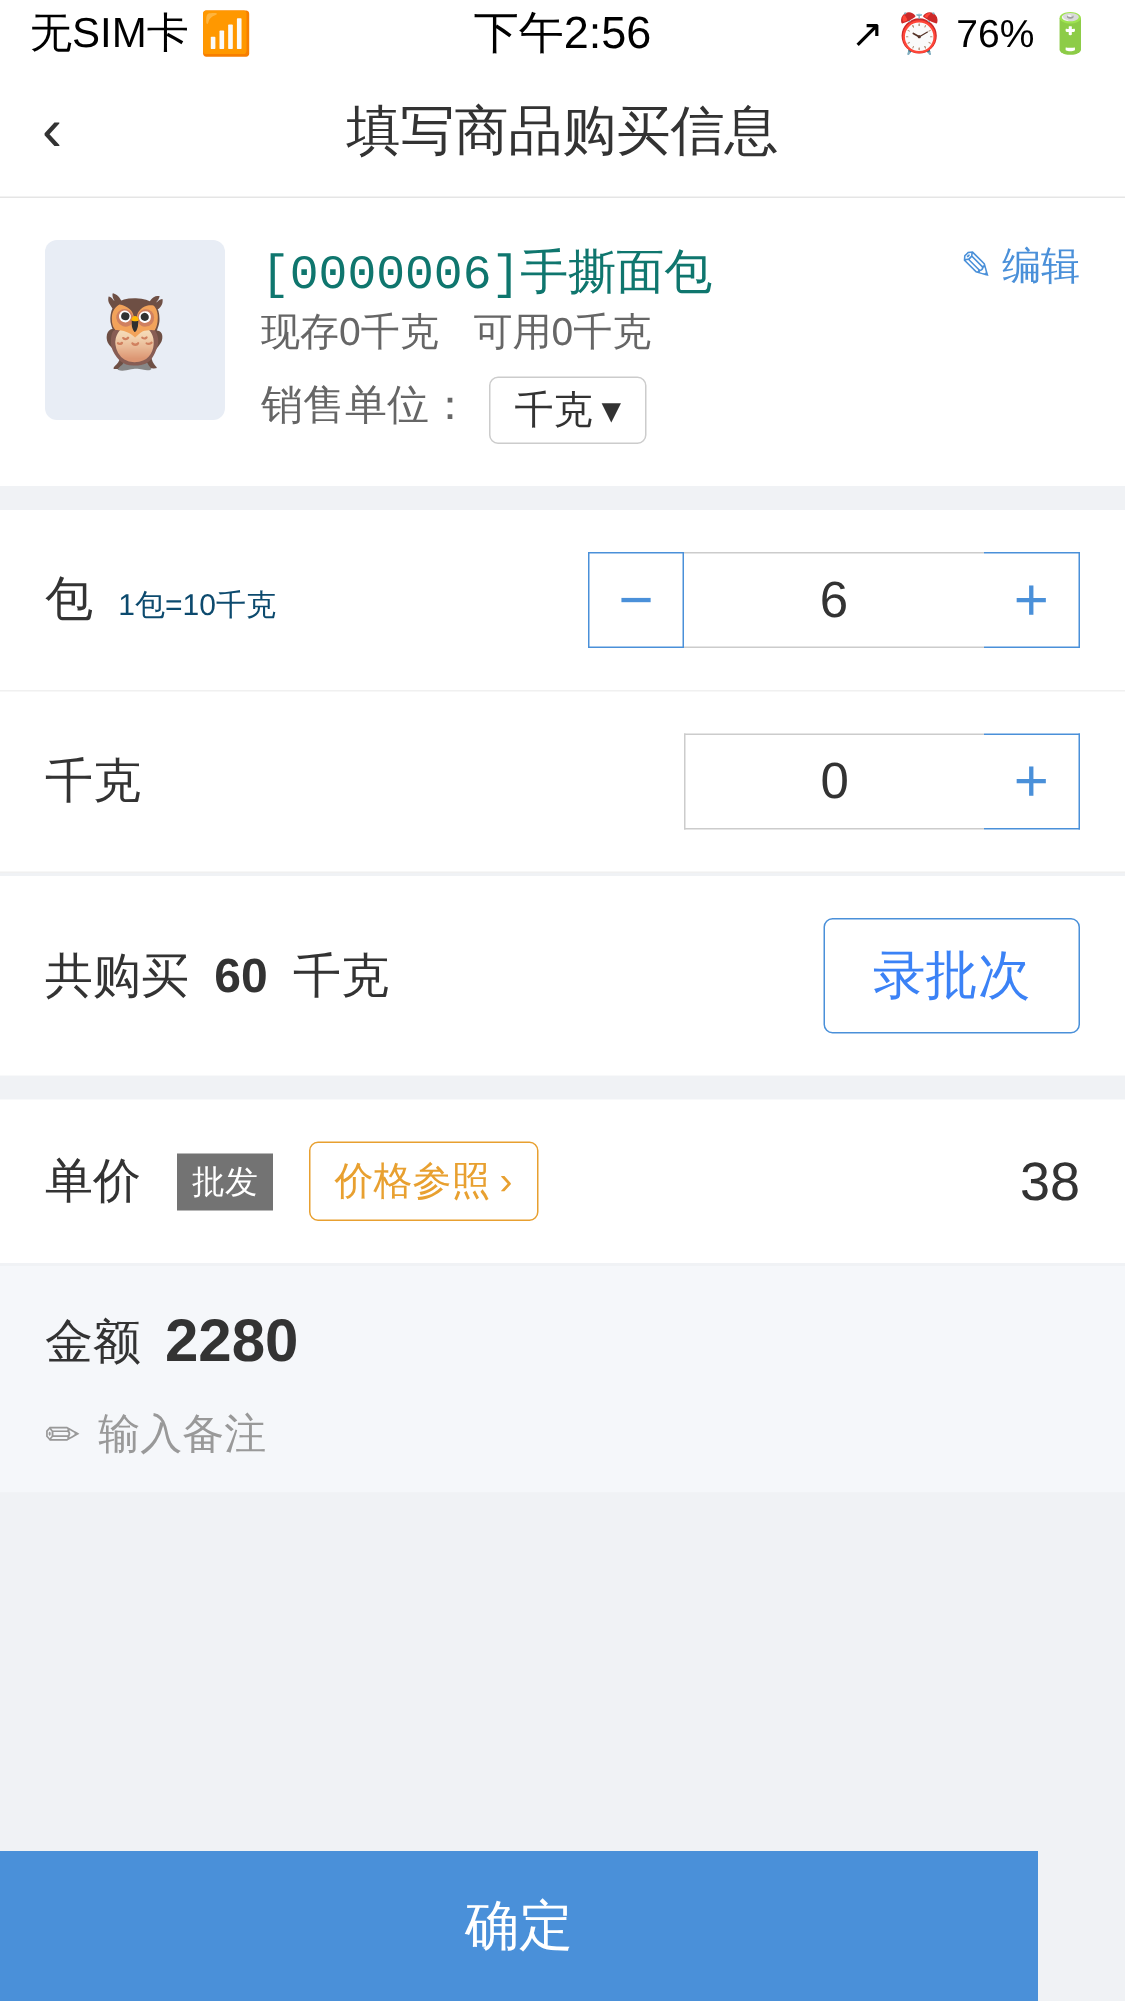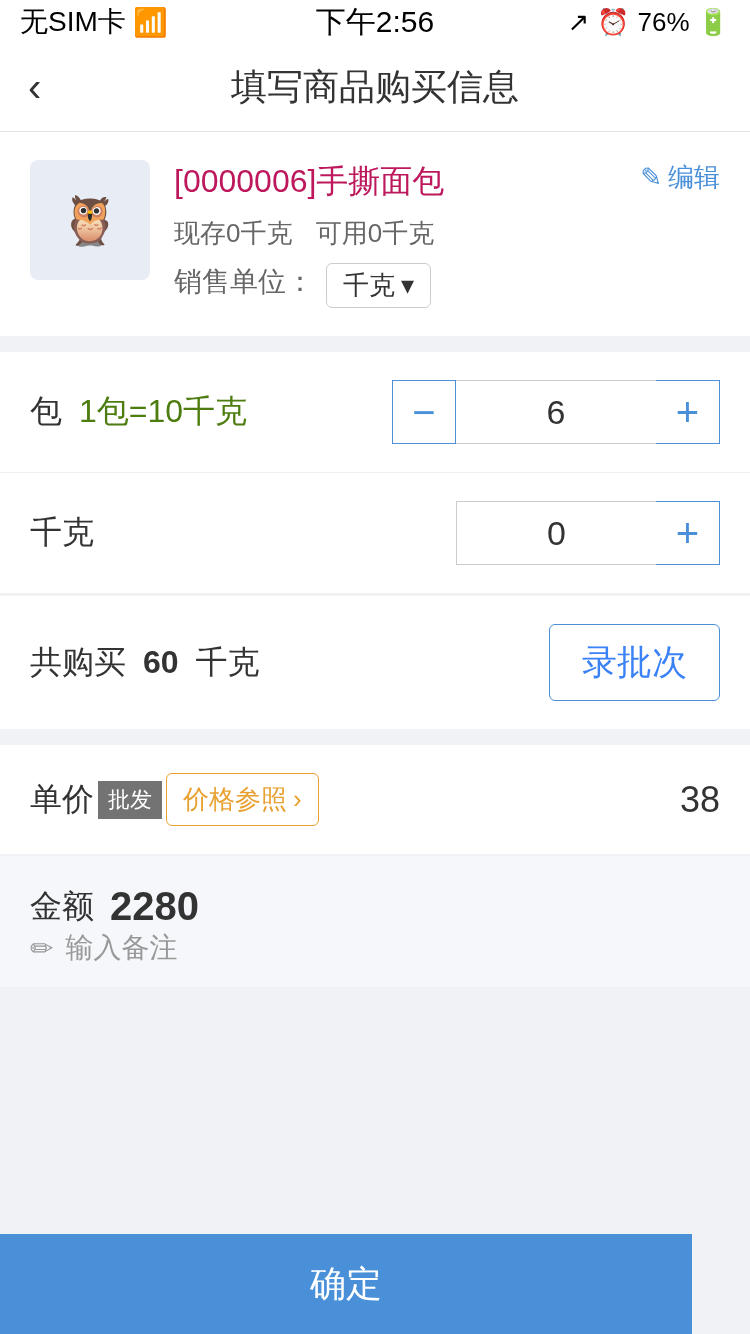--- a/index.html
+++ b/index.html
@@ -67,22 +67,22 @@
       border-radius: 8px;
       display: flex;
       align-items: center;
       justify-content: center;
       flex-shrink: 0;
     }
     .product-info { flex: 1; }
     .product-name {
       font-size: 32px;
       font-weight: 500;
-      color: #be185d;
-      margin-bottom: 12px;
+      color: #0f766e;
+      font-family: Liberation Mono, monospace;
     }
     .product-stock {
       font-size: 26px;
       color: #666;
       margin-bottom: 12px;
     }
     .product-unit {
       display: flex;
       align-items: flex-start;
       gap: 12px;
@@ -121,22 +121,22 @@
       align-items: center;
       padding: 28px 30px;
       border-bottom: 1px solid #f0f0f0;
     }
     .quantity-label {
       flex: 1;
       font-size: 32px;
       color: #333;
     }
     .quantity-hint {
-      font-size: 32px;
-      color: #4d7c0f;
+      font-size: 20px;
+      color: #0c4a6e;
       margin-left: 8px;
     }
     .quantity-control {
       display: flex;
       align-items: center;
     }
     .qty-btn {
       width: 64px;
       height: 64px;
       border: 1.5px solid #4a90d9;
@@ -200,21 +200,21 @@
       background: #fff;
       padding: 28px 30px;
       display: flex;
       align-items: center;
       justify-content: space-between;
       margin-bottom: 2px;
     }
     .price-left {
       display: flex;
       align-items: center;
-      gap: 4px;
+      gap: 24px;
     }
     .price-label { font-size: 32px; color: #333; }
     .batch-tag {
       background: #737373;
       color: #fff;
       font-size: 22px;
       padding: 4px 10px;
       border-radius: 0;
     }
     .price-ref-btn {
@@ -237,20 +237,21 @@
 
     
     .amount-section {
       background: #f5f7fa;
       padding: 28px 30px 20px 30px;
     }
     .amount-row {
       display: flex;
       align-items: center;
       gap: 16px;
+      margin-bottom: 20px;
     }
     .amount-label { font-size: 32px; color: #333; }
     .amount-value { font-size: 40px; font-weight: 600; color: #333; }
     .remark-row {
       display: flex;
       align-items: center;
       gap: 12px;
       color: #999;
       font-size: 28px;
     }

